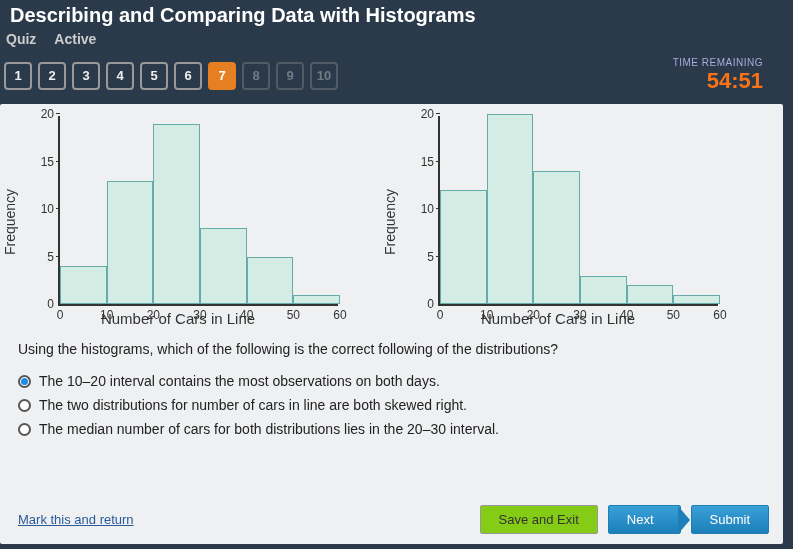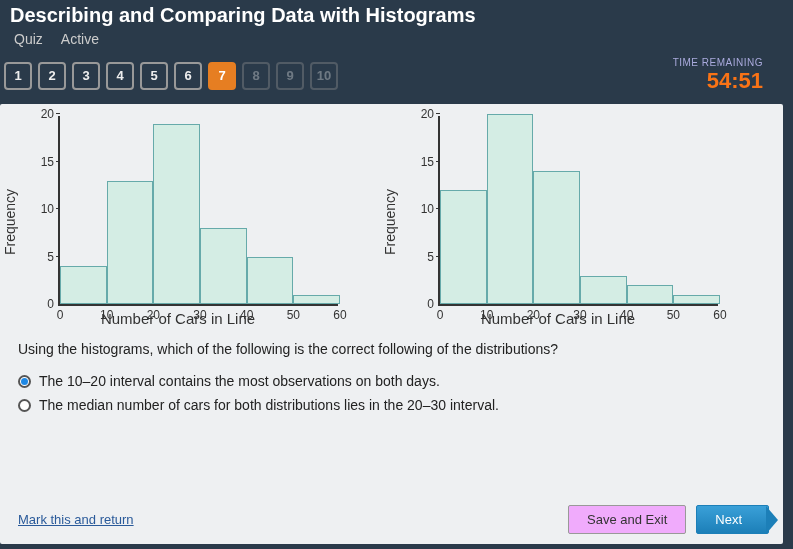--- a/index.html
+++ b/index.html
@@ -1,19 +1,19 @@
 <!DOCTYPE html>
 <html><head>
 <meta charset="utf-8">
 <style>
   * { box-sizing: border-box; margin: 0; padding: 0; }
   body { font-family: Arial, sans-serif; background: #2a3a4a; width: 793px; height: 549px; overflow: hidden; }
   .header { color: #fff; padding: 4px 10px 0 10px; }
   .title { font-size: 20px; font-weight: bold; }
-  .tabs-row { display: flex; gap: 18px; padding: 4px 14px; font-size: 14px; color: #ccc; font-weight: normal; }
+  .tabs-row { display: flex; gap: 18px; padding: 4px 6px; font-size: 14px; color: #ccc; font-weight: bold; }
   .nav-row { display: flex; align-items: center; padding: 6px 10px 10px 0; gap: 6px; }
   .qbtn { width: 28px; height: 28px; border: 2px solid #999; border-radius: 4px; background: #2a3a4a; color: #eee; font-weight: bold; font-size: 13px; display: flex; align-items: center; justify-content: center; cursor: pointer; }
   .qbtn.active { background: #e67e22; border-color: #e67e22; color: #fff; }
   .qbtn.disabled { opacity: 0.35; }
   .timer { margin-left: auto; color: #aad; text-align: right; padding-right: 20px; }
   .timer-lab { font-size: 10px; letter-spacing: 0.5px; }
   .timer-val { font-size: 22px; font-weight: bold; color: #f97316; }
   .panel { background: #eef0f2; margin: 0 10px 0 0; padding: 12px 10px 10px 18px; border-radius: 2px; height: 440px; position: relative; }
   .charts { display: flex; gap: 60px; margin-bottom: 10px; }
   .chart { position: relative; }
@@ -25,21 +25,21 @@
   .ygrid { position: absolute; left: -4px; width: 4px; border-top: 1px solid #333; }
   .xtick { position: absolute; top: 100%; transform: translateX(-50%); font-size: 12px; color: #333; padding-top: 4px; }
   .question { font-size: 14px; color: #222; margin: 14px 0 12px 0; }
   .option { display: flex; align-items: center; gap: 8px; font-size: 14px; color: #222; padding: 4px 0; }
   .radio { width: 13px; height: 13px; border-radius: 50%; border: 2px solid #555; display: inline-flex; align-items: center; justify-content: center; background:#fff; }
   .radio.sel::after { content: ""; width: 7px; height: 7px; border-radius: 50%; background: #1e88e5; }
   .footer { position: absolute; bottom: 10px; left: 18px; right: 14px; display: flex; align-items: center; gap: 44px; }
   .mark { color: #2a5a9a; font-size: 13px; text-decoration: underline; cursor: pointer; }
   .btns { margin-left: auto; display: flex; gap: 10px; }
   .btn { padding: 6px 18px; font-size: 13px; border-radius: 2px; cursor: pointer; border: 1px solid #999; }
-  .btn-save { background: #f0abfc; color: #333; }
+  .btn-save { background: #84cc16; color: #333; }
   .btn-next, .btn-submit { background: linear-gradient(#3aa0d8,#1c7fb8); color: #fff; border-color: #1c7fb8; position: relative; padding-right: 26px; }
   .btn-next::after { content:""; position:absolute; right:-10px; top:0; bottom:0; width:0; border-top:14px solid transparent; border-bottom:14px solid transparent; border-left:12px solid #1c7fb8; }
 </style>
 </head>
 <body>
 
 <div class="header">
   <div class="title">Describing and Comparing Data with Histograms</div>
 </div>
 <div class="tabs-row">
@@ -126,24 +126,29 @@
   </div>
 
   <div class="question">Using the histograms, which of the following is the correct following of the distributions?</div>
   <div id="opts">
       <div class="option">
         <span class="radio sel"></span>
         <span>The 10–20 interval contains the most observations on both days.</span>
       </div>
       <div class="option">
         <span class="radio"></span>
+        <span>The two distributions for number of cars in line are both skewed right.</span>
+      </div>
+      <div class="option">
+        <span class="radio"></span>
         <span>The median number of cars for both distributions lies in the 20–30 interval.</span>
       </div>
     </div>
 
   <div class="footer">
     <span class="mark">Mark this and return</span>
     <div class="btns">
       <div class="btn btn-save">Save and Exit</div>
       <div class="btn btn-next">Next</div>
+      <div class="btn btn-submit" style="padding-right:18px">Submit</div>
     </div>
   </div>
 </div>
 
 </body></html>

